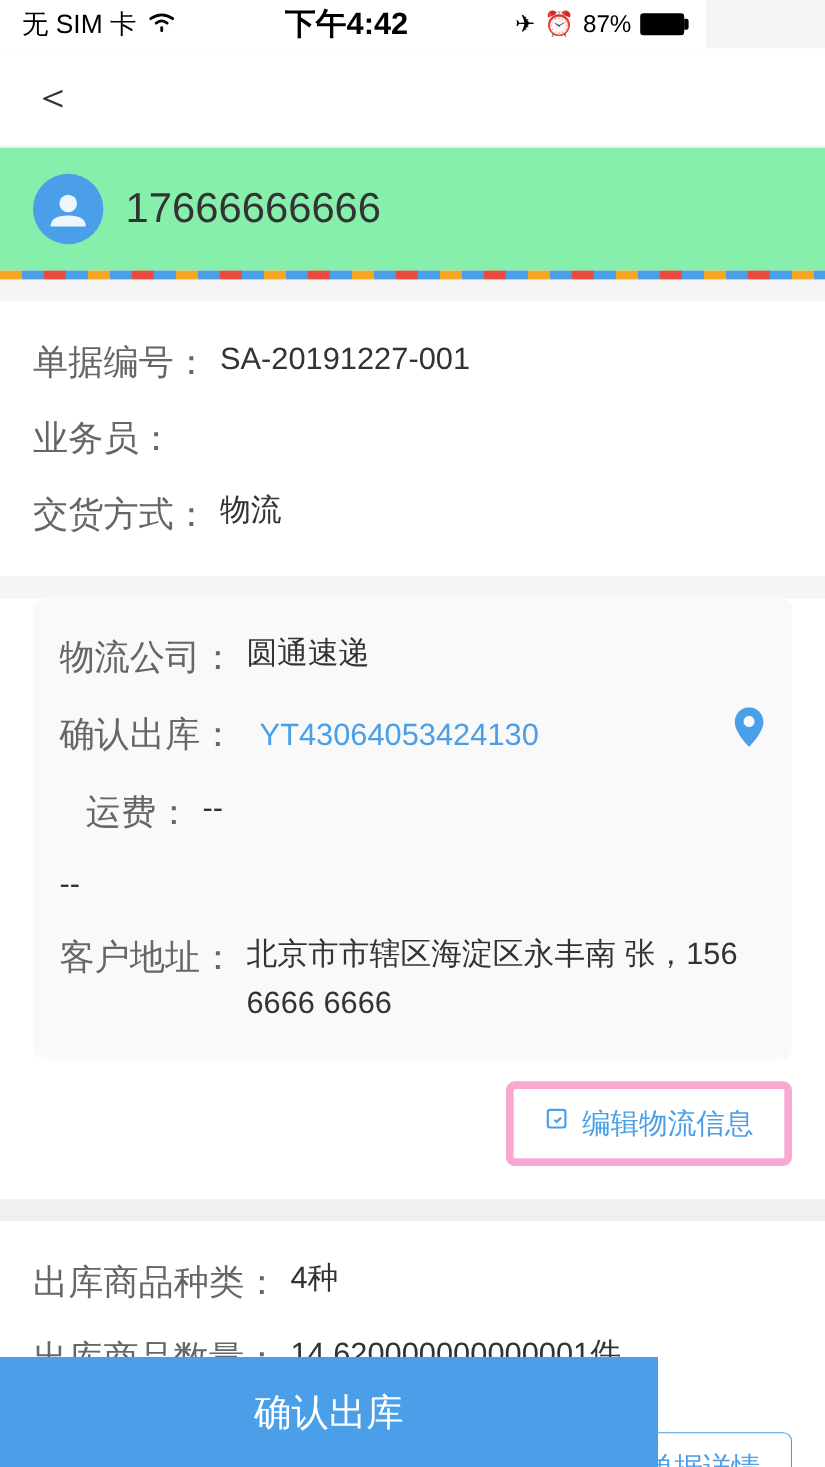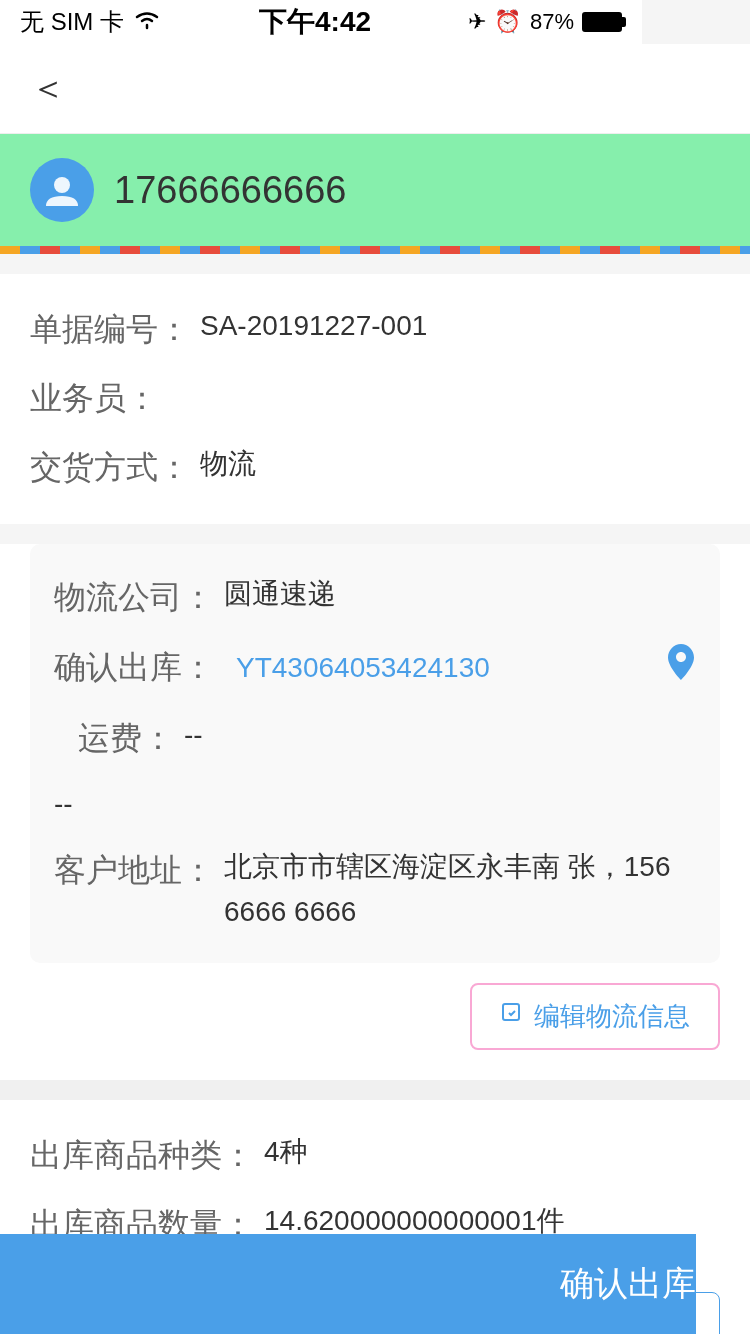--- a/index.html
+++ b/index.html
@@ -155,21 +155,21 @@
       color: #4a9fe8;
       font-size: 34px;
       cursor: pointer;
     }
 
     
     .btn-outline {
       display: inline-flex;
       align-items: center;
       gap: 10px;
-      border: 2px solid #f9a8d4;
+      border: 7px solid #f9a8d4;
       border-radius: 8px;
       padding: 14px 28px;
       color: #4a9fe8;
       font-size: 26px;
       background: #fff;
       cursor: pointer;
       float: right;
       margin-top: 20px;
     }
 
@@ -202,31 +202,31 @@
       cursor: pointer;
       float: right;
       margin-top: 24px;
     }
 
     
     .confirm-btn {
       position: fixed;
       bottom: 0;
       left: 0;
-      width: 696px;
+      width: 598px;
       height: 100px;
       background: #4a9fe8;
       border: none;
       color: #fff;
       font-size: 34px;
       font-weight: 500;
       cursor: pointer;
       display: flex;
       align-items: center;
-      justify-content: flex-end;
+      justify-content: center;
     }
   </style>
 </head>
 <body>
 
 <div class="status-bar">
   <div class="status-left">
     <span>无 SIM 卡</span>
     <span>
       <svg width="30" height="22" viewBox="0 0 30 22">

